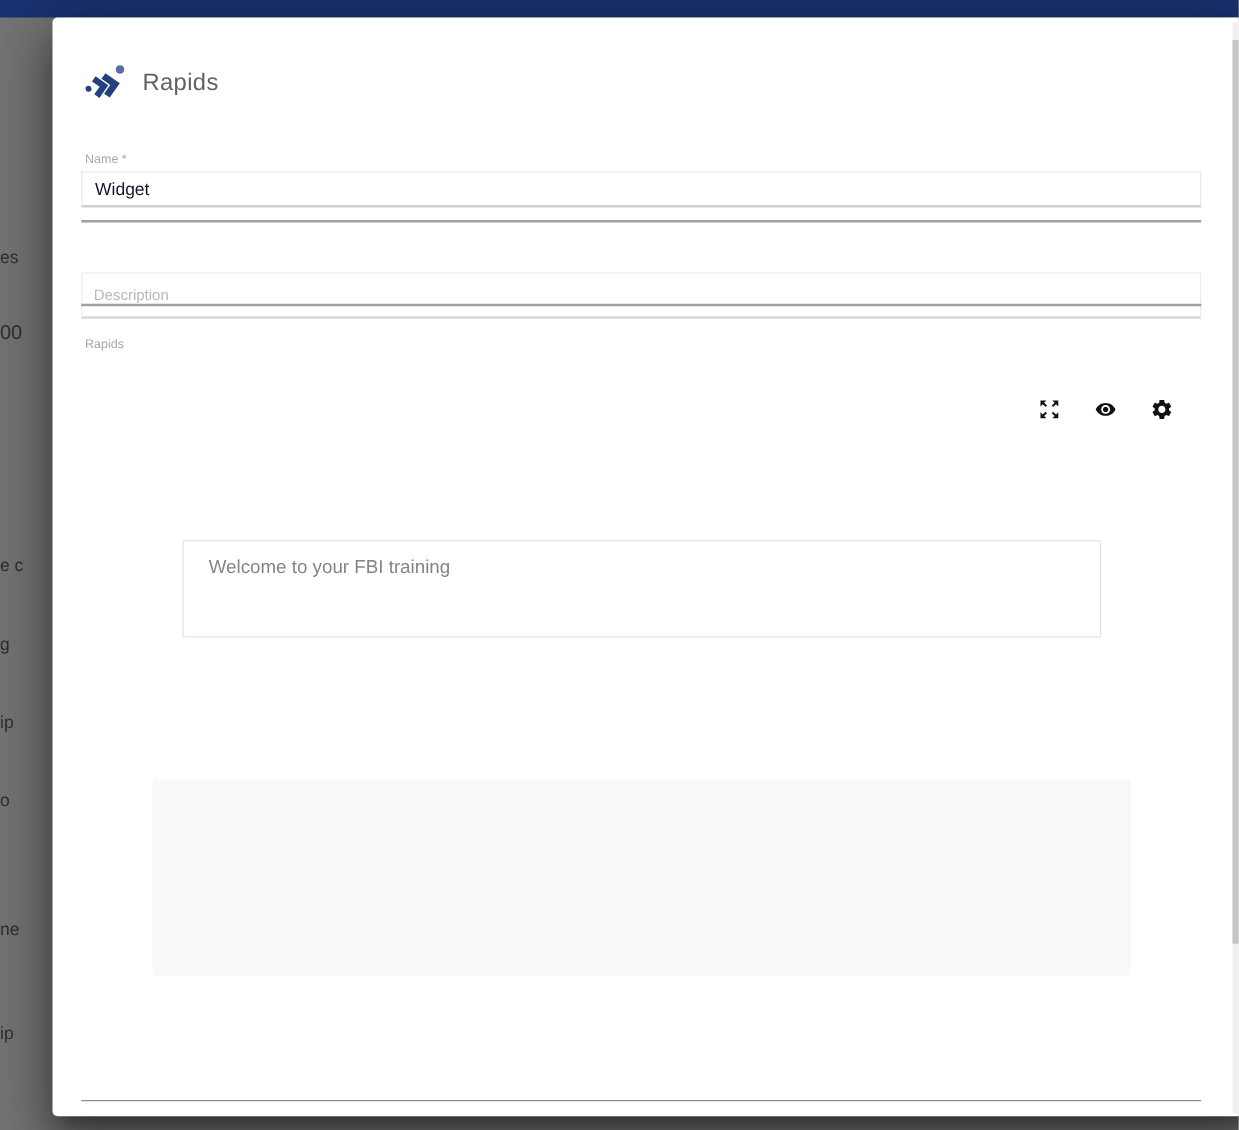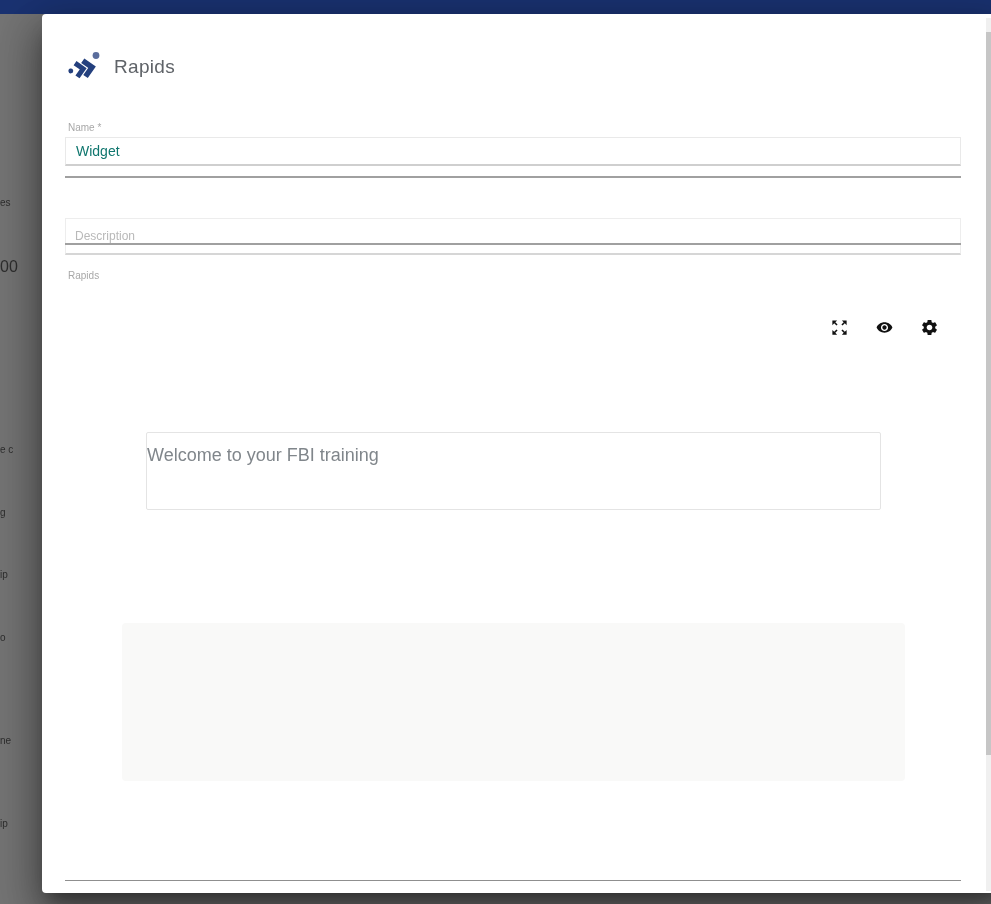--- a/index.html
+++ b/index.html
@@ -3,21 +3,21 @@
 <meta charset="utf-8">
 <style>
   * { margin:0; padding:0; box-sizing:border-box; }
   html,body { width:991px; height:904px; overflow:hidden; background:#ffffff;
               font-family:"Liberation Sans", sans-serif; }
   .stage { position:relative; width:991px; height:904px; }
 
   
   .backdrop { position:absolute; inset:0; background:#747474; }
   .navbar { position:absolute; left:0; top:0; width:991px; height:14px; background:#1a3271; }
-  .bg-fragment { position:absolute; left:0; color:#2e2e2e; font-size:10px; line-height:1;
+  .bg-fragment { position:absolute; left:0; color:#2e2e2e; font-size:14px; line-height:1;
                  white-space:nowrap; }
   .bg-fragment.big { font-size:16px; }
   .bg-line { position:absolute; height:1px; background:#656565; }
   .bg-line.l1 { left:977px; top:140px; width:14px; }
   .bg-line.l2 { left:977px; top:200px; width:14px; }
 
   
   .modal { position:absolute; left:14px; top:14px; width:963px; height:879px;
            background:#ffffff; border-radius:4px;
            box-shadow:0 11px 15px -7px rgba(0,0,0,.35), 0 24px 38px 3px rgba(0,0,0,.28),
@@ -27,38 +27,38 @@
   .modal-title { position:absolute; left:72px; top:42px; font-size:19px; font-weight:400;
                  color:#5f6368; letter-spacing:.3px; }
 
   .field-label { position:absolute; left:26px; font-size:10px; color:#a8a8a8; }
   .lbl-name { top:108px; }
   .lbl-rapids { top:256px; }
 
   .txt-input { position:absolute; left:23px; width:896px; background:#fff;
                font-family:"Liberation Sans", sans-serif; outline:none; }
   .name-input { top:123px; height:29px; border:1px solid #e9e9e9; border-bottom:2px solid #cfcfcf;
-                padding:0 10px; font-size:14px; color:#0f766e; }
+                padding:0 10px; font-size:14px; color:#0f172a; }
   .desc-input { top:204px; height:22px; border:1px solid #ededed; border-bottom:2px solid #d6d6d6;
                 padding:17px 9px; font-size:12px; color:#5f6368; }
   .desc-input::placeholder { color:#b9b9b9; opacity:1; }
 
   .divider { position:absolute; left:23px; width:896px; height:2px; background:#a0a0a0; }
   .div-1 { top:162px; }
   .div-2 { top:229px; }
   .div-bottom { top:866px; height:1px; background:#8f8f8f; }
 
   .toolbar { position:absolute; right:66px; top:303px; display:flex; gap:25px; }
   .tool-btn { width:20px; height:20px; display:flex; align-items:center; justify-content:center;
               cursor:pointer; background:none; border:none; padding:0; }
   .tool-btn svg { width:19px; height:19px; fill:#111111; }
 
   .content-box { position:absolute; left:104px; top:418px; width:735px; height:78px;
                  border:1px solid #e4e4e4; border-radius:2px; background:#fff; resize:none;
-                 padding:12px 0; font-size:18px; color:#80868b;
+                 padding:12px 20px; font-size:15px; color:#80868b;
                  font-family:"Liberation Sans", sans-serif; outline:none; }
 
   .placeholder-panel { position:absolute; left:80px; top:609px; width:783px; height:158px;
                        background:#f9f9f8; border-radius:4px; }
 
   
   .scrollbar { position:absolute; right:2px; top:4px; width:17px; height:873px; background:#f0f0f0; }
   .scroll-arrow { position:absolute; left:0; width:17px; height:14px; display:flex;
                   align-items:center; justify-content:center; font-size:7px; color:#6f6f6f;
                   cursor:pointer; }

